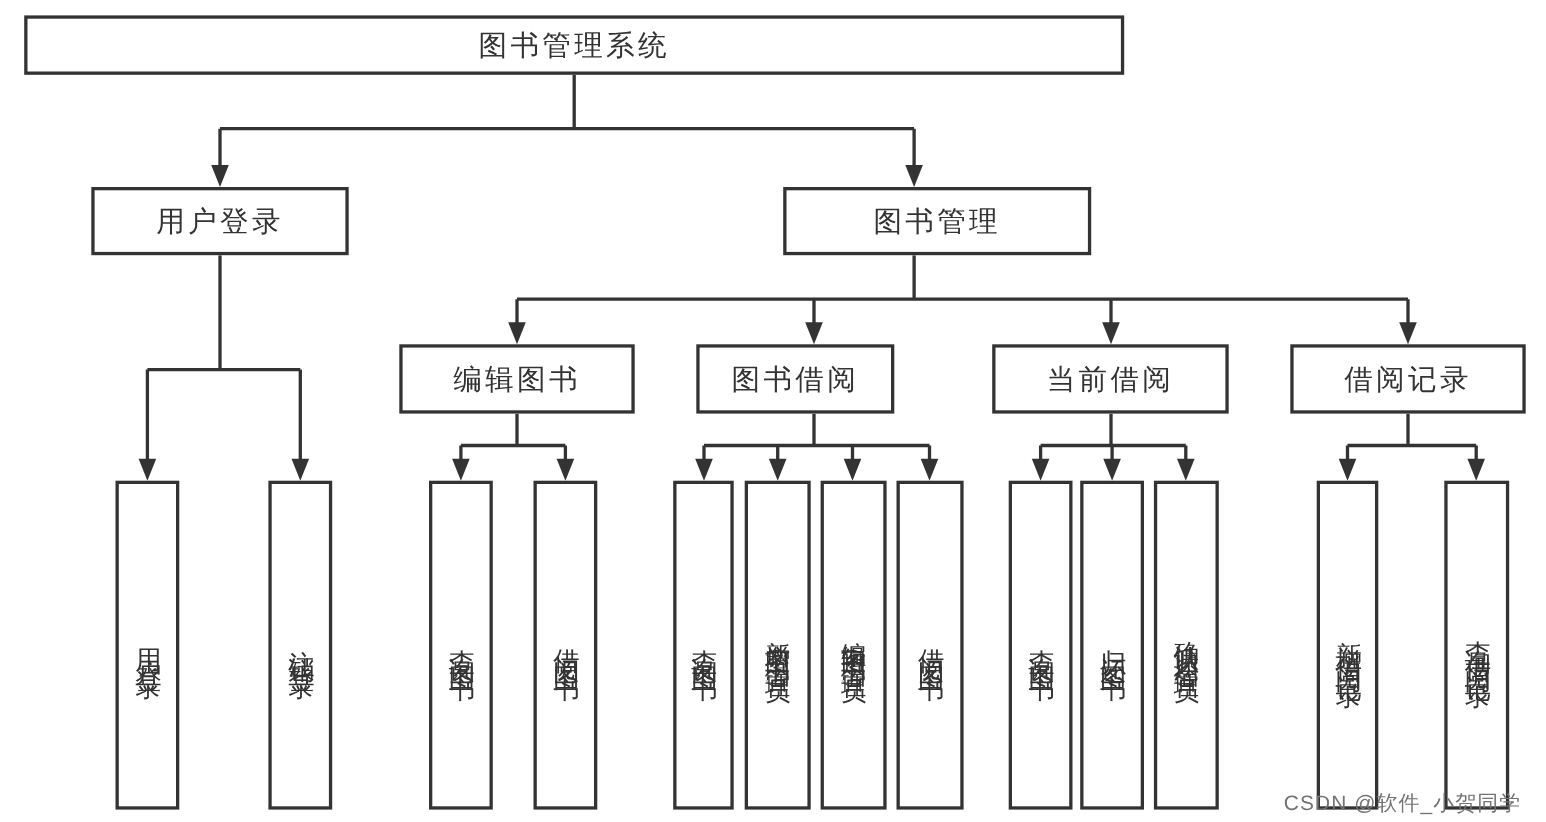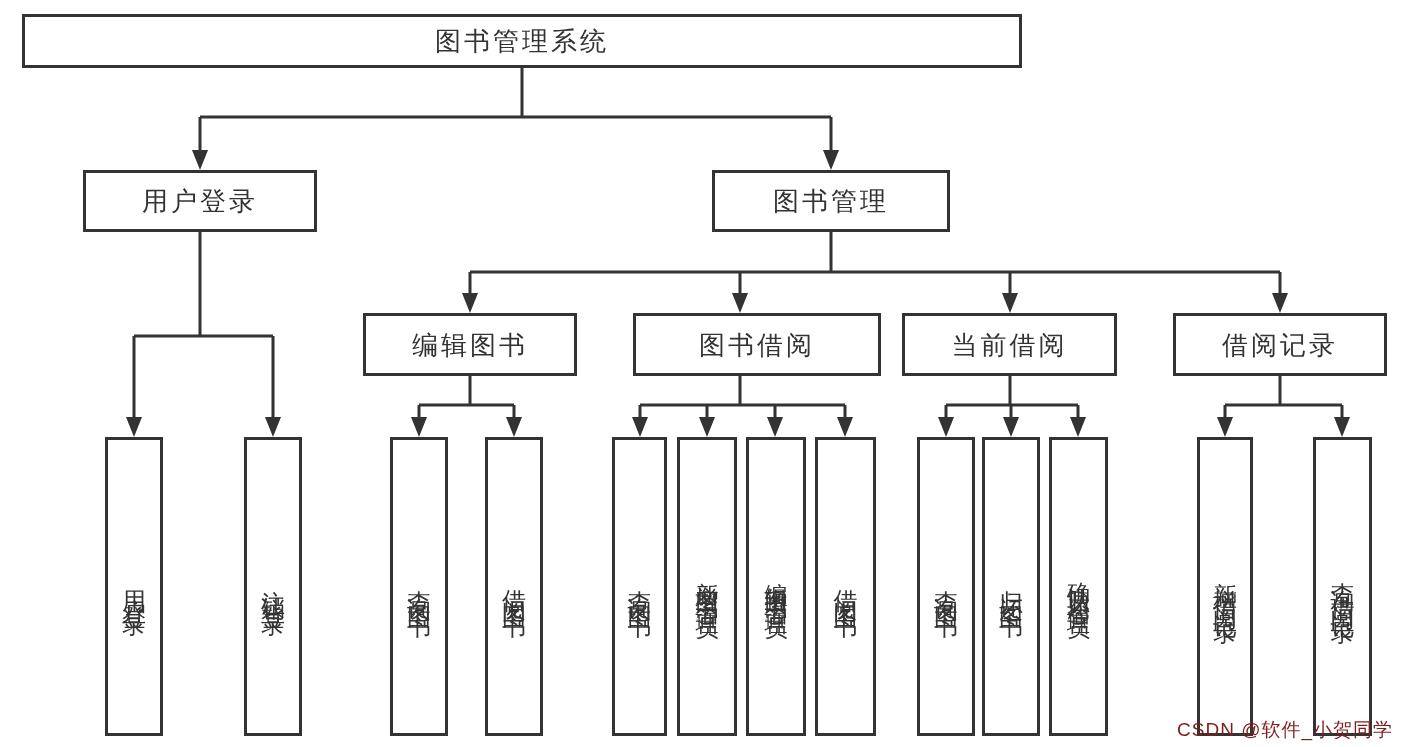--- a/index.html
+++ b/index.html
@@ -13,29 +13,29 @@
     background:#ffffff;display:flex;align-items:center;justify-content:center;
     color:#333333;
   }
   .h .label{font-size:26px;letter-spacing:3px;white-space:nowrap;line-height:1;}
   .v .label{
     writing-mode:vertical-rl;text-orientation:mixed;
     font-size:24px;letter-spacing:8px;line-height:1;white-space:nowrap;
   }
   .v.tight .label{font-size:23px;letter-spacing:5px;}
   .watermark{
-    position:absolute;right:12px;bottom:4px;font-size:19px;
-    color:#7f1d1d;letter-spacing:1px;white-space:nowrap;
+    position:absolute;right:22px;bottom:4px;font-size:19px;
+    color:#737373;letter-spacing:1px;white-space:nowrap;
   }
   
   .n1 {left:22px;  top:14px;  width:1000px;height:54px;}
   .n2 {left:83px;  top:170px; width:234px; height:62px;}
-  .n3 {left:712px; top:170px; width:238px; height:62px;}
+  .n3 {left:712px; top:170px; width:280px; height:62px;}
   .n4 {left:363px; top:313px; width:214px; height:63px;}
-  .n5 {left:633px; top:313px; width:248px; height:63px;}
+  .n5 {left:633px; top:313px; width:180px; height:63px;}
   .n6 {left:902px; top:313px; width:215px; height:63px;align-items:center;}
   .n7 {left:1173px;top:313px; width:214px; height:63px;}
   .n8 {left:105px; top:437px; width:58px;  height:299px;}
   .n9 {left:244px; top:437px; width:58px;  height:299px;}
   .n10{left:390px; top:437px; width:58px;  height:299px;}
   .n11{left:485px; top:437px; width:58px;  height:299px;}
   .n12{left:612px; top:437px; width:55px;  height:299px;}
   .n13{left:677px; top:437px; width:60px;  height:299px;}
   .n14{left:746px; top:437px; width:60px;  height:299px;}
   .n15{left:815px; top:437px; width:61px;  height:299px;}

